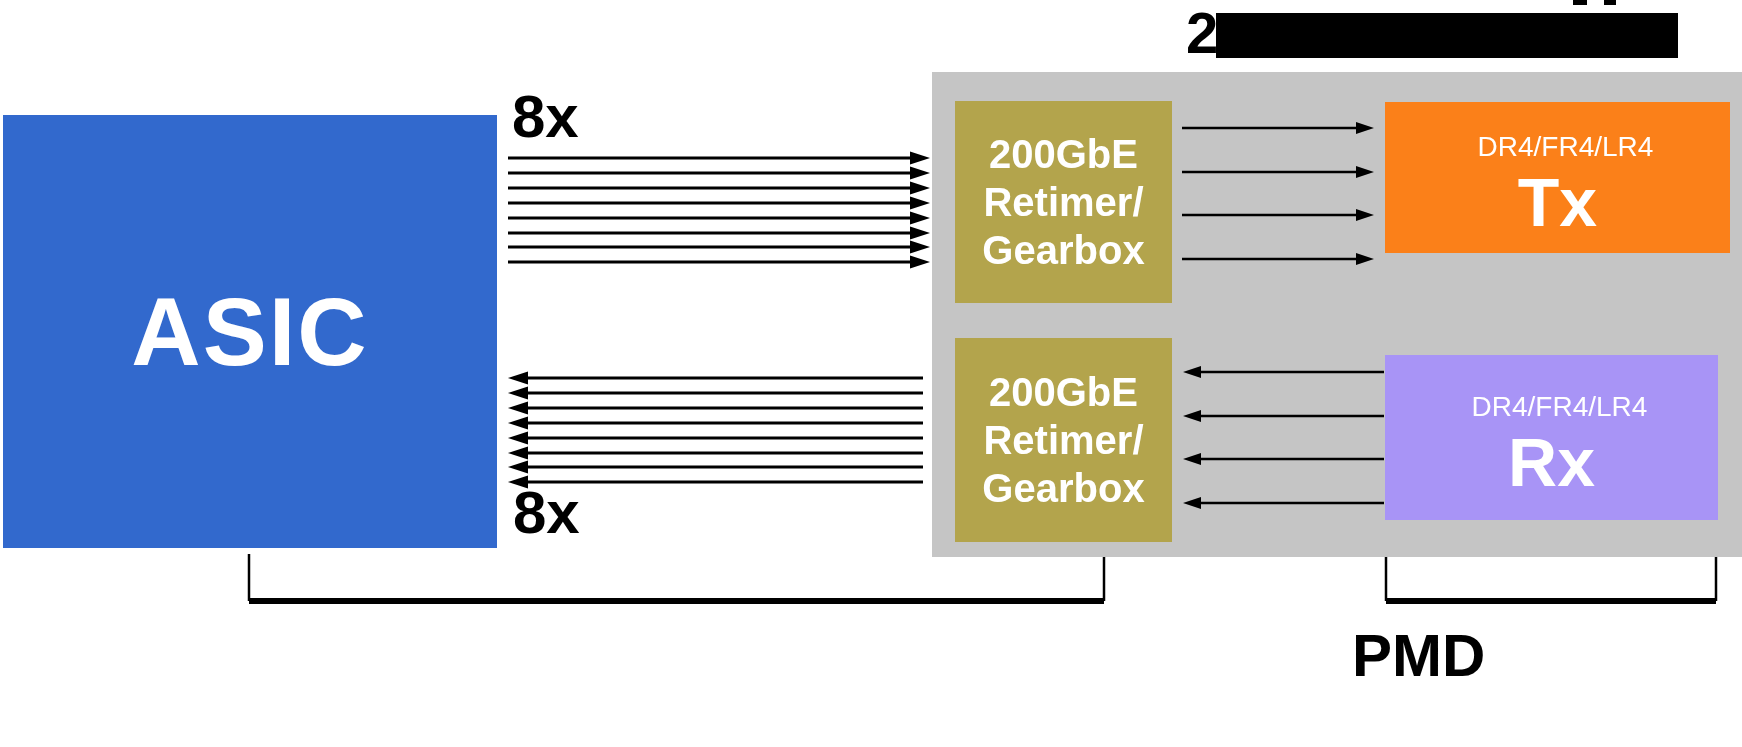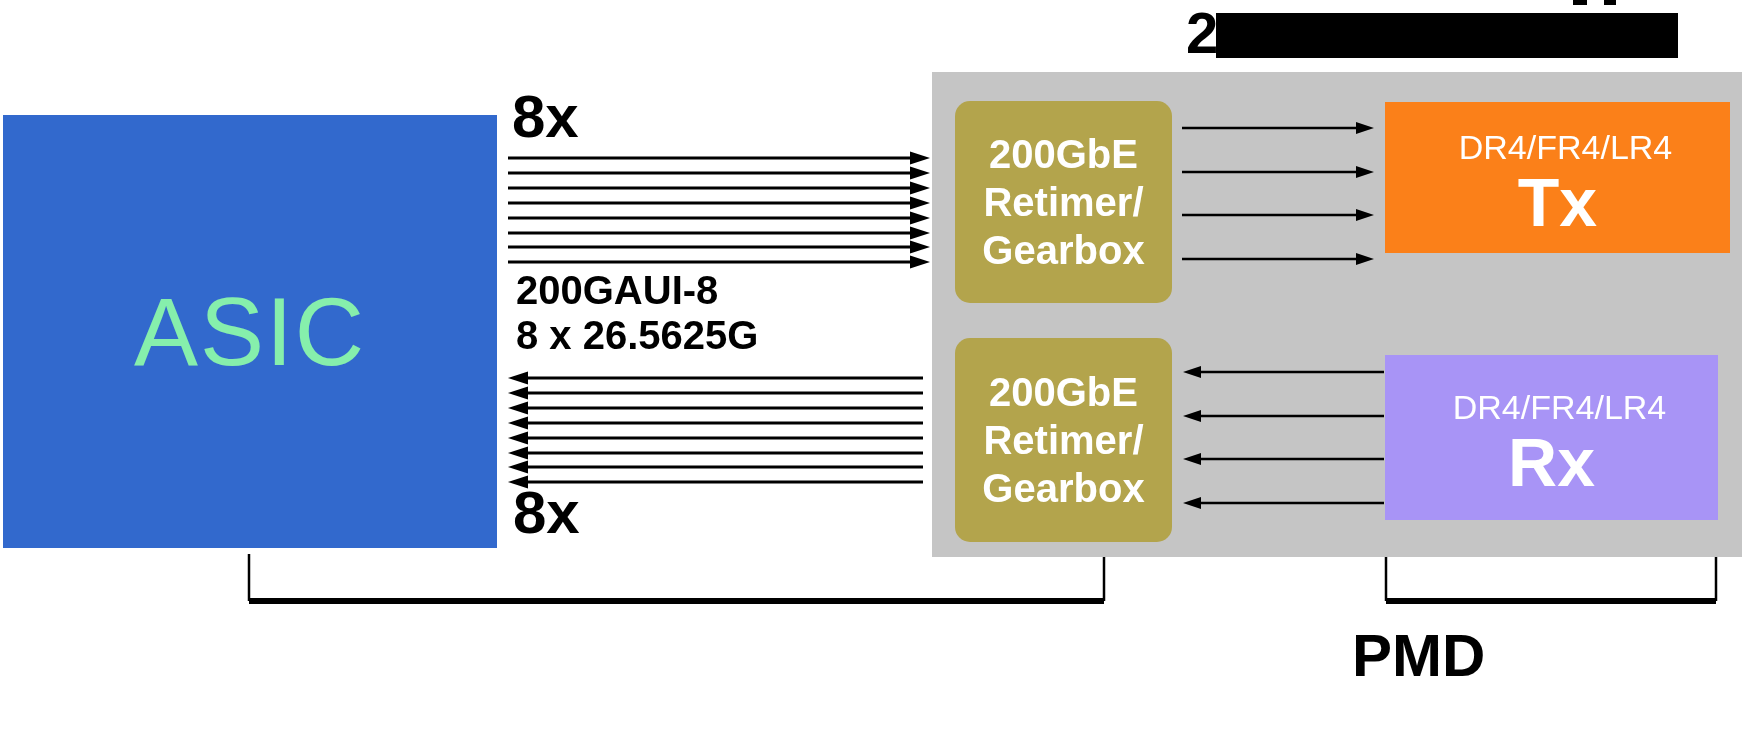--- a/index.html
+++ b/index.html
@@ -18,33 +18,33 @@
   .banner-trail{position:absolute;left:1650px;top:4px;font-size:58px;line-height:58px;
     font-weight:700;font-style:italic;color:var(--ink);}
   .clip-mark{position:absolute;top:0;height:5px;background:var(--ink);}
   .clip-mark.m1{left:1573px;width:14px;}
   .clip-mark.m2{left:1604px;width:12px;}
 
   
   .gray-panel{position:absolute;left:932px;top:72px;width:810px;height:485px;background:var(--gray);}
   .asic-box{position:absolute;left:3px;top:115px;width:494px;height:433px;background:var(--asic-blue);
     display:flex;align-items:center;justify-content:center;}
-  .asic-box span{color:#86efac;font-size:96px;font-weight:400;letter-spacing:2px;}
+  .asic-box span{color:#ffffff;font-size:96px;font-weight:700;letter-spacing:2px;}
 
   .gearbox{position:absolute;left:955px;width:217px;background:var(--khaki);color:#fff;
     display:flex;flex-direction:column;align-items:center;justify-content:center;
-    font-size:40px;line-height:48px;font-weight:700;text-align:center;border-radius:15px;}
+    font-size:40px;line-height:48px;font-weight:700;text-align:center;}
   .gearbox.tx{top:101px;height:202px;}
   .gearbox.rx{top:338px;height:204px;}
 
   .optics{position:absolute;left:1385px;color:#fff;display:flex;flex-direction:column;
     align-items:center;justify-content:center;text-align:center;}
   .optics.tx{top:102px;width:345px;height:151px;background:var(--orange);}
   .optics.rx{top:355px;width:333px;height:165px;background:var(--purple);}
-  .optics .l1{font-size:34px;line-height:48px;font-weight:400;margin-left:16px;}
+  .optics .l1{font-size:28px;line-height:48px;font-weight:400;margin-left:16px;}
   .optics .l2{font-size:68px;line-height:62px;font-weight:700;}
 
   
   .lbl{position:absolute;color:var(--ink);text-align:left;font-weight:700;}
   .lbl-8x-top{left:512px;top:86px;width:400px;font-size:60px;line-height:62px;}
   .lbl-8x-bottom{left:513px;top:482px;width:400px;font-size:60px;line-height:62px;}
   .gaui-block{left:516px;top:268px;width:400px;font-size:40px;line-height:45px;}
   .lbl-pma{left:500px;top:624px;width:400px;font-size:60px;line-height:64px;}
   .lbl-pmd{left:1352px;top:624px;width:400px;font-size:60px;line-height:64px;}
 
@@ -65,24 +65,20 @@
   <div class="clip-mark m1"></div>
   <div class="clip-mark m2"></div>
 
   <div class="gray-panel"></div>
 
   <div class="asic-box">
     <span>ASIC</span>
   </div>
 
   <div class="lbl lbl-8x-top">8x</div>
-  <div class="lbl gaui-block">
-    <div>200GAUI-8</div>
-    <div>8 x 26.5625G</div>
-  </div>
   <div class="lbl lbl-8x-bottom">8x</div>
 
   <div class="gearbox tx">
     <div>200GbE</div>
     <div>Retimer/</div>
     <div>Gearbox</div>
   </div>
   <div class="gearbox rx">
     <div>200GbE</div>
     <div>Retimer/</div>

